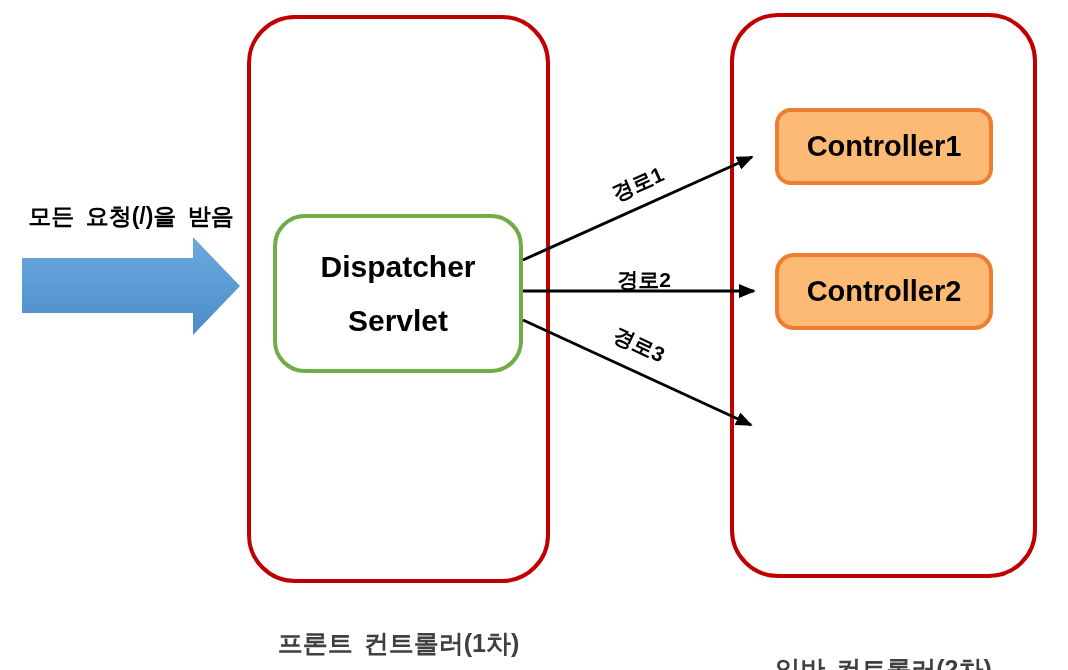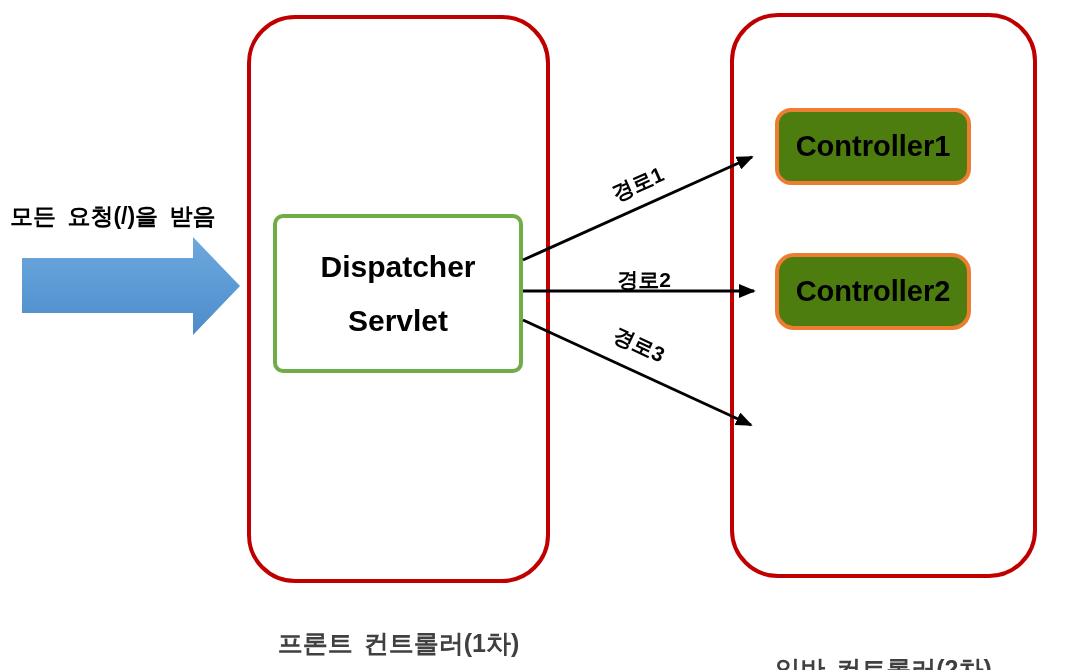--- a/index.html
+++ b/index.html
@@ -24,57 +24,58 @@
   }
   .outer-box.left  { left: 247px; top: 15px; width: 303px; height: 568px; }
   .outer-box.right { left: 730px; top: 13px; width: 307px; height: 565px; }
 
   .dispatcher {
     position: absolute;
     left: 273px; top: 214px;
     width: 250px; height: 159px;
     box-sizing: border-box;
     border: 4px solid #70ad47;
-    border-radius: 10px;
+    border-radius: 32px;
     background: #ffffff;
     display: flex;
     flex-direction: column;
     align-items: center;
     justify-content: center;
     gap: 20px;
     font-size: 30px;
     font-weight: bold;
     color: #000000;
     z-index: 2;
   }
 
   .controller {
     position: absolute;
     left: 775px;
-    width: 196px; height: 77px;
+    width: 218px; height: 77px;
     box-sizing: border-box;
     border: 4px solid #ed7d31;
     border-radius: 16px;
-    background: #4d7c0f;
+    background: #fdba74;
     display: flex;
     align-items: center;
     justify-content: center;
     font-size: 29px;
     font-weight: bold;
     color: #000000;
     z-index: 2;
   }
   .controller.c1 { top: 108px; }
   .controller.c2 { top: 253px; border-radius: 19px; }
   .controller.c3 { top: 400px; }
 
   .incoming-label {
     position: absolute;
     left: 10px; top: 201px;
     width: 242px;
+    text-align: center;
     font-size: 23px;
     font-weight: bold;
     color: #000000;
     word-spacing: 5px;
     white-space: nowrap;
   }
 
   .route-label {
     position: absolute;
     width: 84px; height: 28px;

